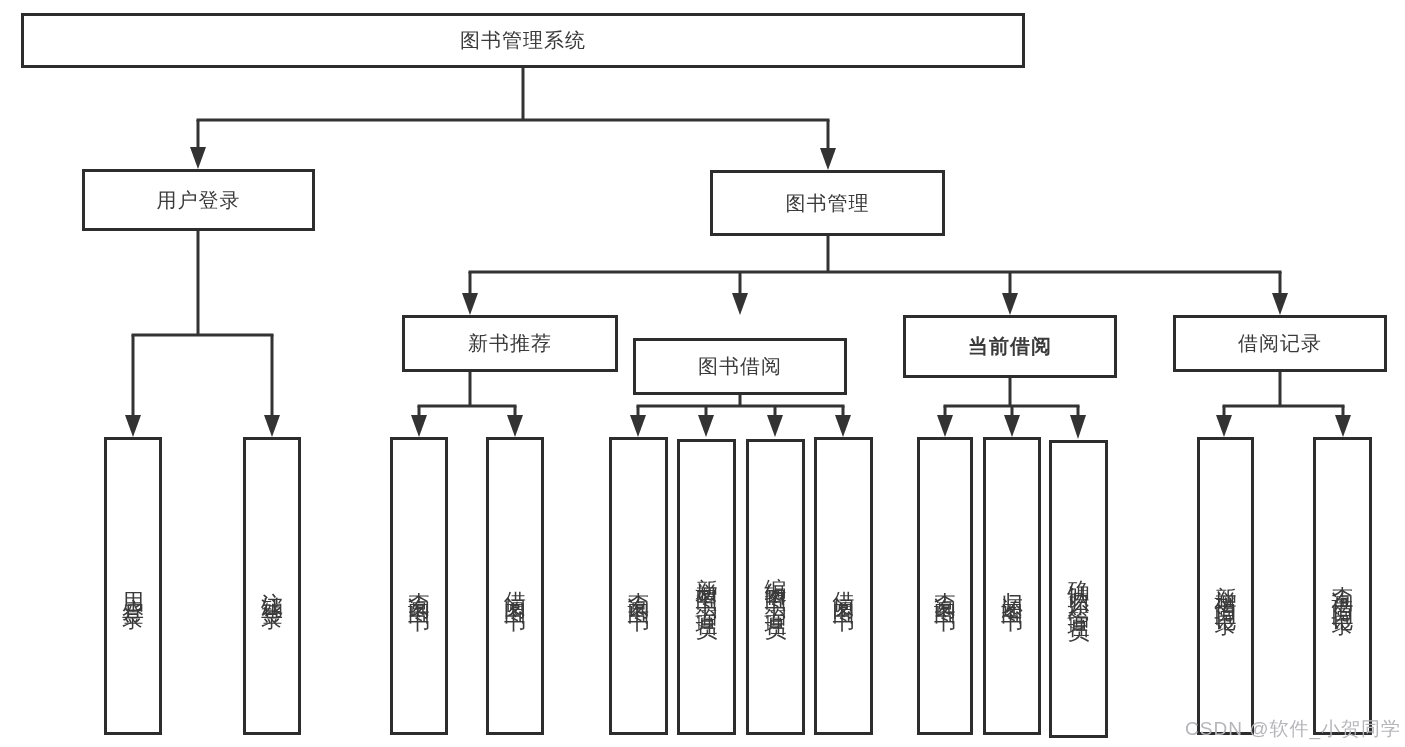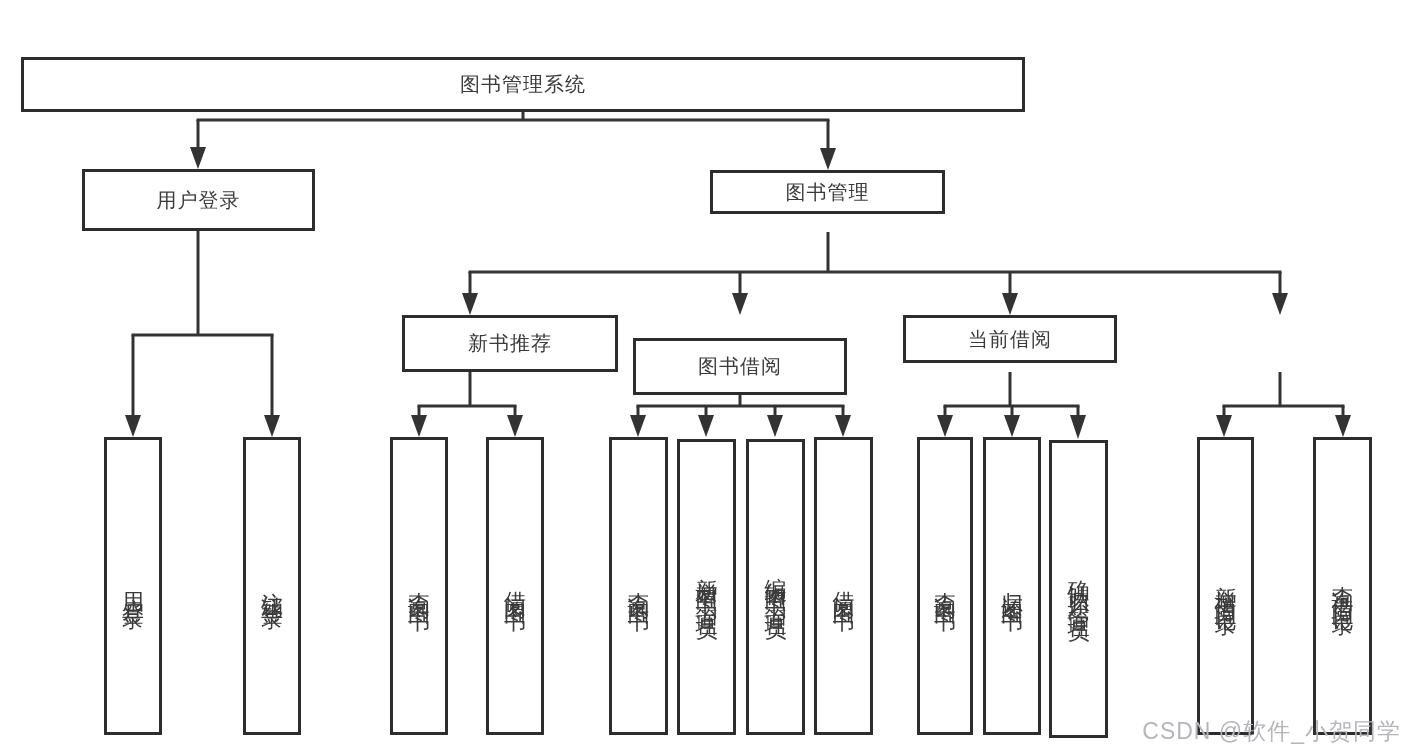--- a/index.html
+++ b/index.html
@@ -14,32 +14,32 @@
   .node{
     position:absolute;
     box-sizing:border-box;
     border:3px solid #2d2d2d;
     background:#ffffff;
     display:flex;align-items:center;justify-content:center;
     color:#3a3a3a;
     z-index:2;
   }
   .node.h{font-size:20px;letter-spacing:1px;}
-  .node.root{font-size:20px;letter-spacing:1px;margin-top:44px;}
+  .node.root{font-size:20px;letter-spacing:1px;}
   .node.leaf{
     font-size:22px;
     writing-mode:vertical-lr;
     letter-spacing:6px;
     line-height:1;
     text-align:center;
   }
   .watermark{
     position:absolute;
     right:4px;top:716px;
-    font-size:23px;
+    font-size:19px;
     color:#b5b5ba;
     letter-spacing:1px;
     z-index:3;
     white-space:nowrap;
   }
 </style>
 </head>
 <body>
 
 <div class="stage">
@@ -106,25 +106,26 @@
       <polygon points="1004,415 1020,415 1012,437"></polygon>
       <polygon points="1070,415 1086,415 1078,439"></polygon>
       <polygon points="1216,415 1232,415 1224,437"></polygon>
       <polygon points="1335,415 1351,415 1343,437"></polygon>
     </g>
   </svg>
 
   <div class="node root" style="left:21px;top:13px;width:1004px;height:55px;">图书管理系统</div>
 
   <div class="node h" style="left:82px;top:169px;width:233px;height:62px;">用户登录</div>
-  <div class="node h" style="left:710px;top:170px;width:235px;height:44px;">图书管理</div>
+  <div class="node h" style="left:710px;top:170px;width:235px;height:66px;">图书管理</div>
 
   <div class="node h" style="left:362px;top:315px;width:216px;height:57px;margin-left:40px;">新书推荐</div>
   <div class="node h" style="left:633px;top:315px;width:214px;height:57px;margin-top:23px;">图书借阅</div>
-  <div class="node h" style="left:903px;top:315px;width:214px;height:48px;">当前借阅</div>
+  <div class="node h" style="left:903px;top:315px;width:214px;height:63px;font-weight:bold;">当前借阅</div>
+  <div class="node h" style="left:1173px;top:315px;width:214px;height:57px;">借阅记录</div>
 
   <div class="node leaf" style="left:104px;top:437px;width:58px;height:298px;">用户登录</div>
   <div class="node leaf" style="left:243px;top:437px;width:58px;height:298px;">注销登录</div>
 
   <div class="node leaf" style="left:390px;top:437px;width:58px;height:298px;">查询图书</div>
   <div class="node leaf" style="left:486px;top:437px;width:58px;height:298px;">借阅图书</div>
 
   <div class="node leaf" style="left:609px;top:437px;width:59px;height:298px;">查询图书</div>
   <div class="node leaf" style="left:677px;top:439px;width:59px;height:296px;">新增图书（管理员）</div>
   <div class="node leaf" style="left:746px;top:439px;width:59px;height:296px;">编辑图书（管理员）</div>

